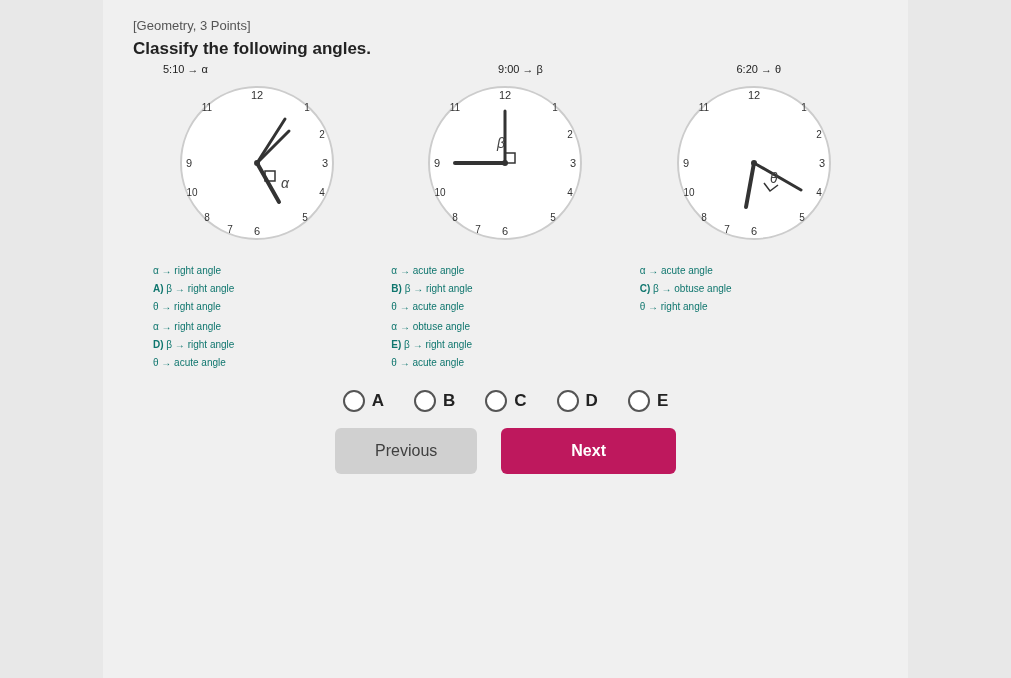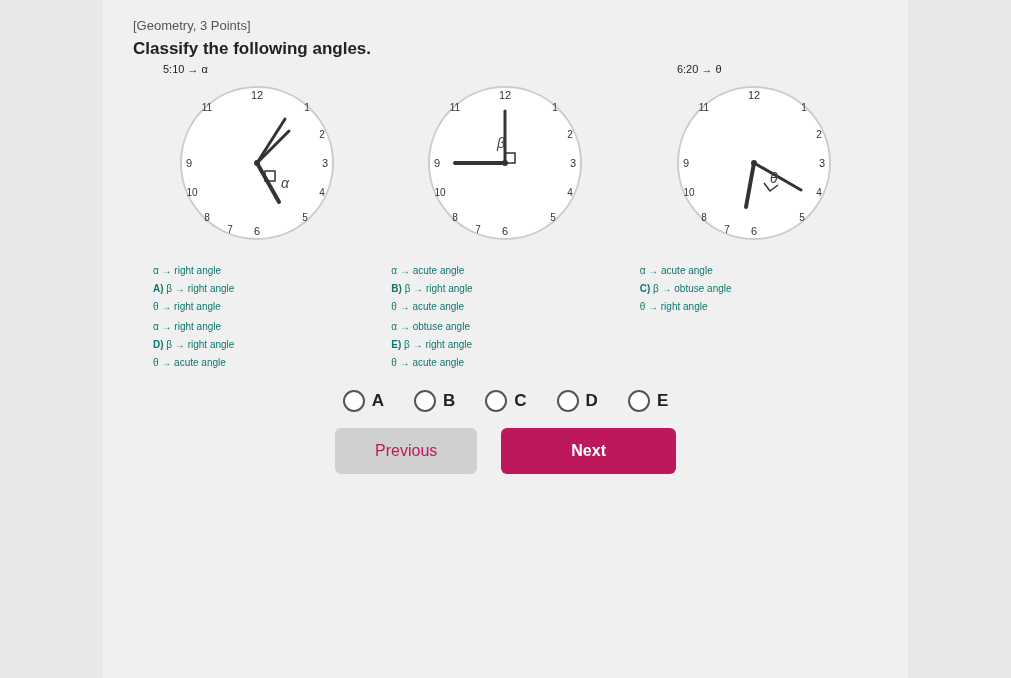--- a/index.html
+++ b/index.html
@@ -97,21 +97,21 @@
       justify-content: center;
       gap: 24px;
       margin-top: 8px;
     }
     .btn-prev {
       background: #d0d0d0;
       border: none;
       border-radius: 6px;
       padding: 1px 40px;
       font-size: 16px;
-      color: #be185d;
+      color: #404040;
       cursor: pointer;
       font-weight: normal;
     }
     .btn-next {
       background: #be185d;
       border: none;
       border-radius: 6px;
       padding: 14px 70px;
       font-size: 16px;
       color: white;
@@ -122,20 +122,23 @@
 </head>
 <body>
 
 <div class="container">
   <div class="breadcrumb">[Geometry, 3 Points]</div>
   <div class="question-title">Classify the following angles.</div>
 
   <div class="time-row">
     <div class="time-item">
       <span>5:10 → α</span>
+    </div>
+    <div class="time-item">
+      <span>9:00 → β</span>
     </div>
     <div class="time-item">
       <span>6:20 → θ</span>
     </div>
   </div>
 
   <div class="clocks-row">
 
     <div class="clock-wrap">
       <div class="clock">

